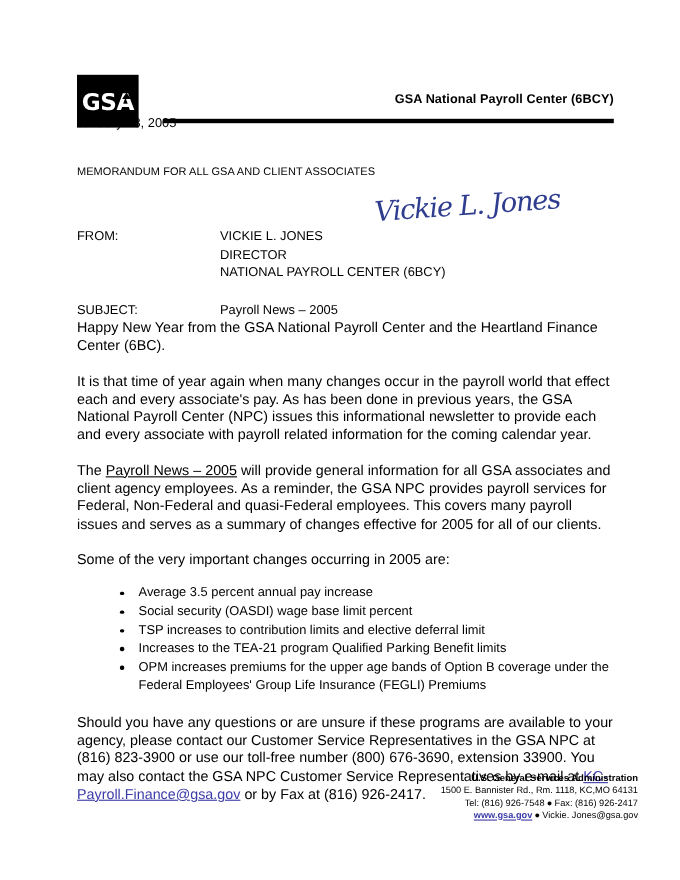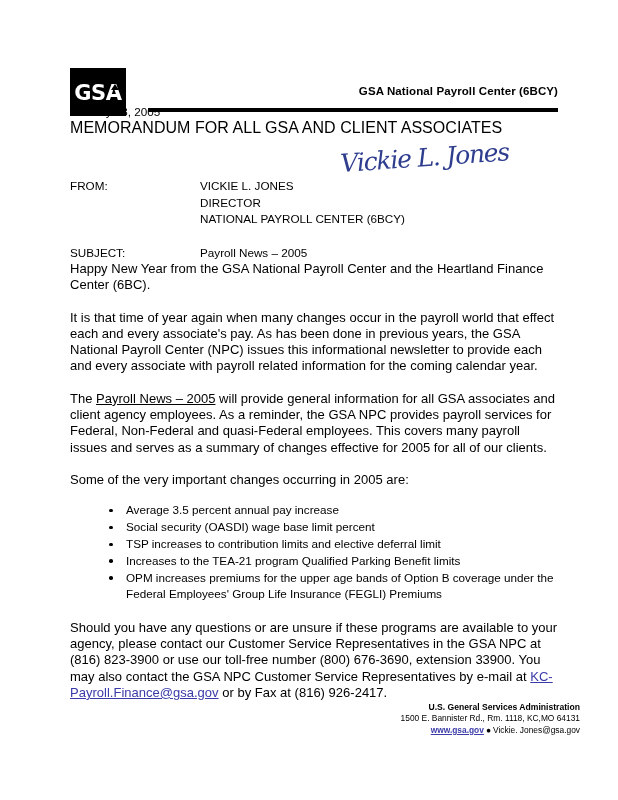--- a/index.html
+++ b/index.html
@@ -87,21 +87,22 @@
     position: absolute;
     left: 70px;
     top: 104px;
     width: 490px;
   }
   .doc-date {
     font-size: 11.7px;
     line-height: 16px;
   }
   .memo-line {
-    font-size: 16px;
+    margin-top: 29px;
+    font-size: 10px;
     line-height: 16px;
     letter-spacing: 0.05px;
   }
 
   
   .field-block {
     position: relative;
     margin-top: 42px;
   }
   .field-row {
@@ -252,16 +253,17 @@
       <li>OPM increases premiums for the upper age bands of Option B coverage under the Federal Employees' Group Life Insurance (FEGLI) Premiums</li>
     </ul>
 
     <p class="para" style="margin-top:17px;"><span>Should you have any questions or are unsure if these programs are available to your agency, please contact our Customer Service Representatives in the GSA NPC at (816) 823-3900 or use our toll-free number (800) 676-3690, extension 33900.  You may also contact the GSA NPC Customer Service Representatives by e-mail at </span><a class="link" href="#">KC-Payroll.Finance@gsa.gov</a><span> or by Fax at (816) 926-2417.</span></p>
 
   </div>
 
   <div class="footer">
     <div class="footer-line org">U.S. General Services Administration</div>
     <div class="footer-line">1500 E. Bannister Rd., Rm. 1118, KC,MO 64131</div>
+    <div class="footer-line"><span>Tel: (816) 926-7548</span><span class="sep">●</span><span>Fax: (816) 926-2417</span></div>
     <div class="footer-line"><a class="link" href="#">www.gsa.gov</a><span class="sep">●</span><span>Vickie. Jones@gsa.gov</span></div>
   </div>
 
 </div>
 
 </body></html>

